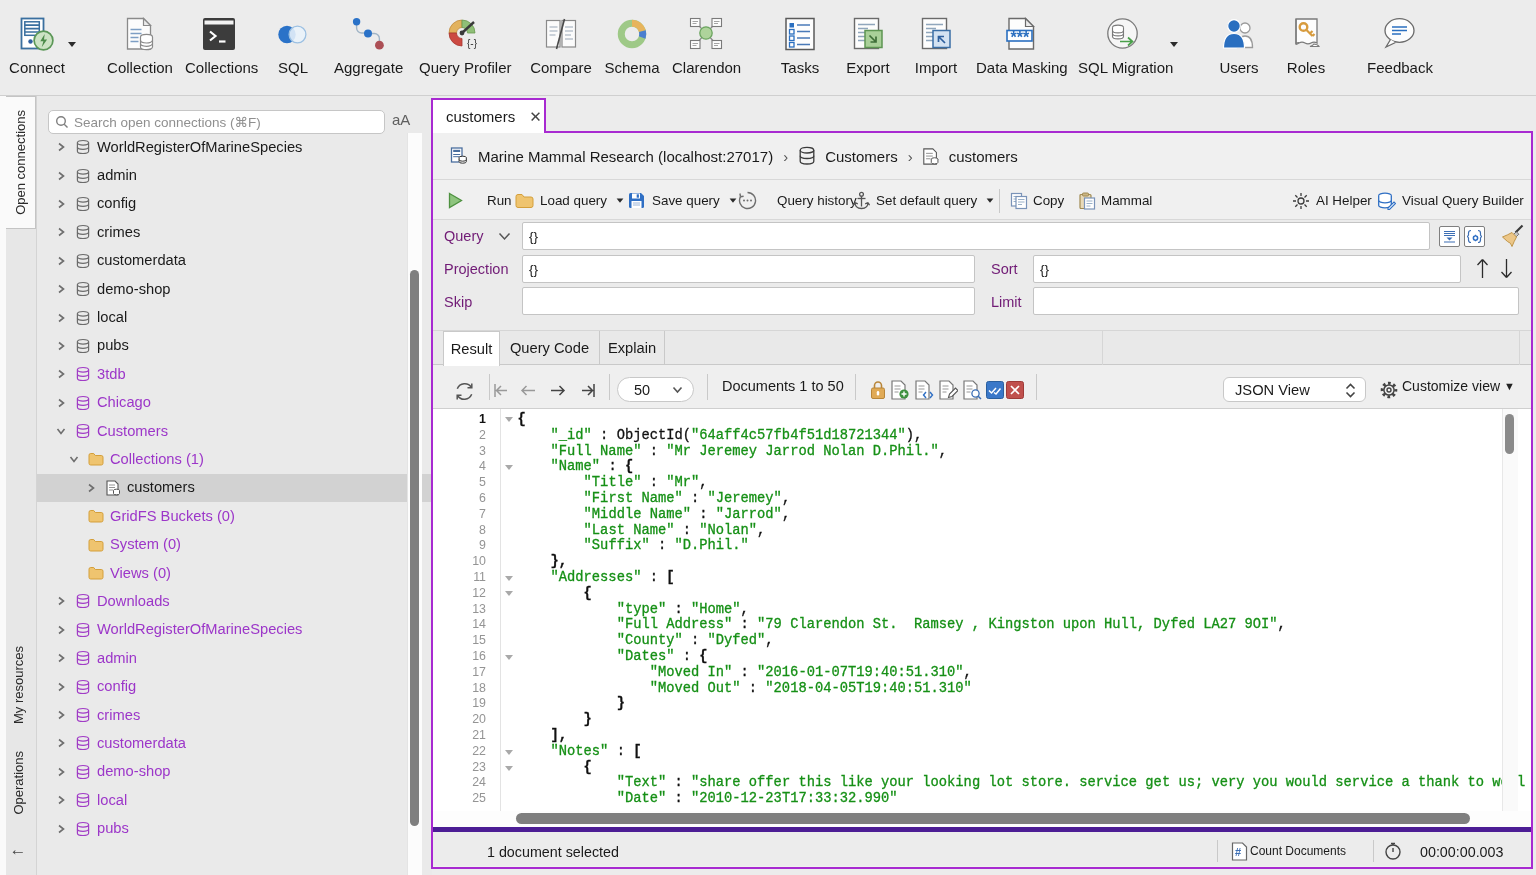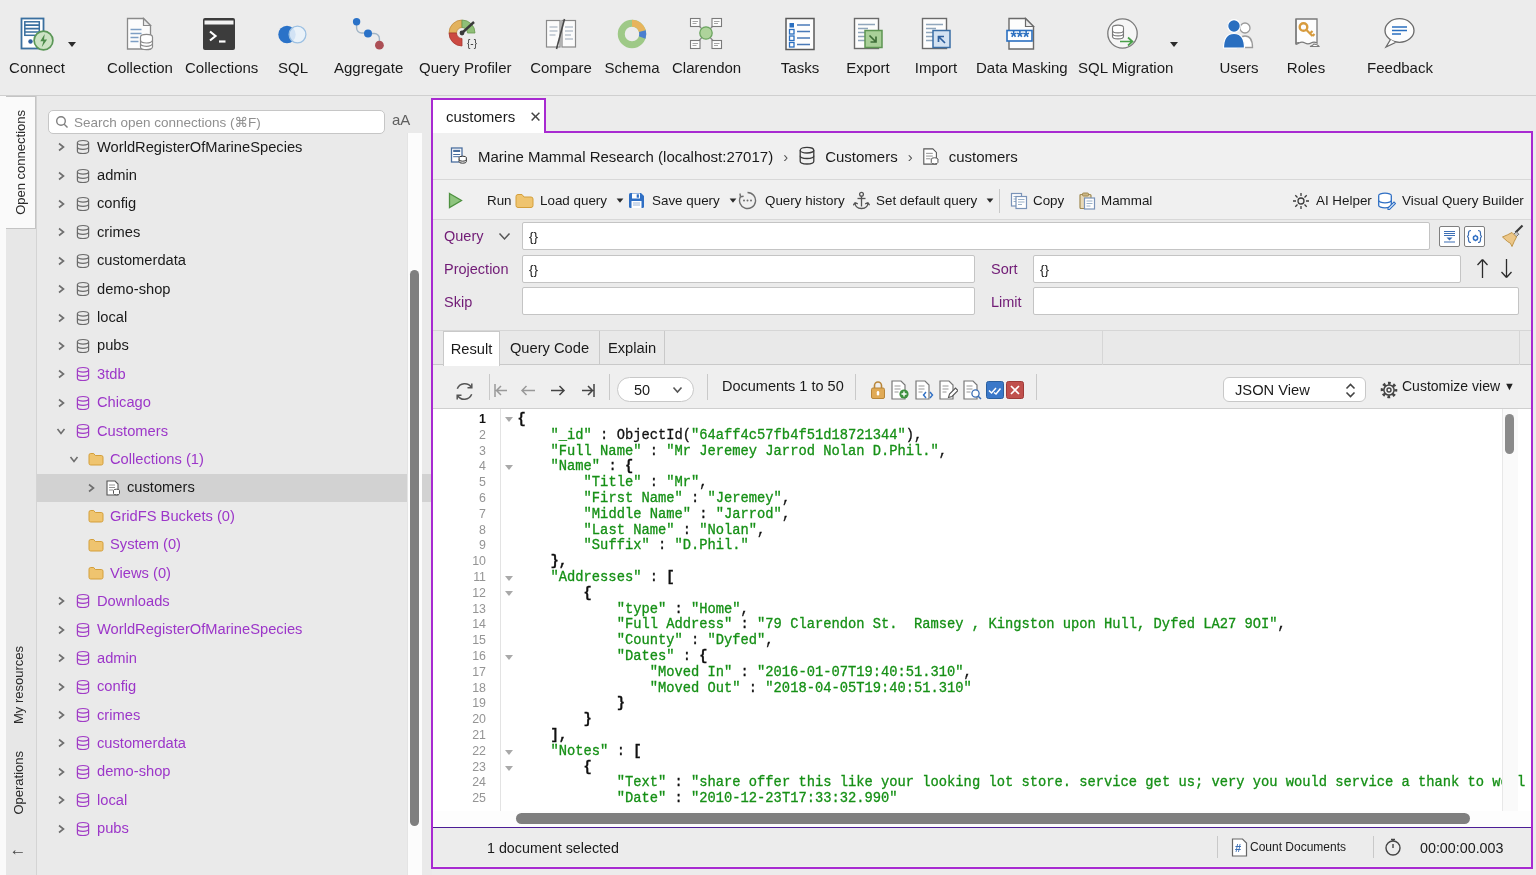--- a/index.html
+++ b/index.html
@@ -54,21 +54,21 @@
 #gline{position:absolute;left:67px;top:0;width:1px;height:402px;background:#e3e3e3}
 #jtext{position:absolute;left:84.5px;top:3px;font-family:"Liberation Mono",monospace;font-size:13.78px;line-height:15.8px;color:#111;white-space:pre;-webkit-text-stroke:0.3px}
 #jtext .g{color:#169016}
 #jtext b{font-weight:bold}
 .fold{position:absolute;width:0;height:0;border-left:4px solid transparent;border-right:4px solid transparent;border-top:5px solid #a9a9a9}
 #vscroll{position:absolute;left:1069px;top:0px;width:16px;height:402px;background:#fafafa;border-left:1px solid #e8e8e8}
 #vthumb{position:absolute;left:1072px;top:5px;width:9px;height:40px;background:#8a8a8a;border-radius:5px}
 
 #hscroll{position:absolute;left:433px;top:811px;width:1098px;height:16px;background:#fdfdfd}
 #hthumb{position:absolute;left:83px;top:2px;width:954px;height:11px;background:#7f7f7f;border-radius:6px}
-#status{position:absolute;left:433px;top:827px;width:1098px;height:39px;background:#ececec;border-top:1px solid #4c1d95;font-size:14.3px}
+#status{position:absolute;left:433px;top:827px;width:1098px;height:39px;background:#ececec;border-top:5px solid #4c1d95;font-size:14.3px}
 </style>
 </head>
 <body>
 <div id="topbar">
 <div class="tbi" style="left:3px;top:17px;width:68px">
 <svg width="34" height="34" viewBox="0 0 34 34">
 <rect x="1.5" y="1.5" width="22" height="30" fill="#fff" stroke="#3a6f9f" stroke-width="1.8"></rect>
 <rect x="4.8" y="4.8" width="14.5" height="13.5" fill="#fff" stroke="#3a6f9f" stroke-width="1.5"></rect>
 <path d="M4.8 8.2h14.5M4.8 11.6h14.5M4.8 15h14.5" stroke="#3a6f9f" stroke-width="1.7"></path>
 <circle cx="10.5" cy="24.5" r="2.2" fill="#2f5f9e"></circle>
@@ -575,21 +575,21 @@
       <span class="caret" style="margin-left:9px;transform:scale(0.85)"></span>
     </div>
 <div class="qtb" style="left:305px">
       <svg width="19" height="19" viewBox="0 0 19 19">
         <path d="M9.5 1.5a8 8 0 1 1-7 4.2" fill="none" stroke="#6e6e6e" stroke-width="1.4"></path>
         <path d="M2.5 5.7l-0.6-3.2M2.5 5.7l3.1-0.5" stroke="#6e6e6e" stroke-width="1.4" fill="none"></path>
         <circle cx="6" cy="9.5" r="1" fill="#6e6e6e"></circle>
         <circle cx="9.5" cy="9.5" r="1" fill="#6e6e6e"></circle>
         <circle cx="13" cy="9.5" r="1" fill="#6e6e6e"></circle>
       </svg>
-      <span style="margin-left:8px">Query history</span>
+      <span style="margin-left:20px">Query history</span>
     </div>
 <div class="qtb" style="left:420px">
       <svg width="17" height="19" viewBox="0 0 17 19">
         <circle cx="8.5" cy="3.2" r="1.9" fill="none" stroke="#555" stroke-width="1.3"></circle>
         <line x1="8.5" y1="5.1" x2="8.5" y2="15.5" stroke="#555" stroke-width="1.3"></line>
         <line x1="4.5" y1="7.5" x2="12.5" y2="7.5" stroke="#555" stroke-width="1.3"></line>
         <path d="M2 11.5q0 6 6.5 6t6.5-6M2 11.5l-1.7 2.8M2 11.5l2.8 1.4M15 11.5l1.6 2.8M15 11.5l-2.8 1.4" fill="none" stroke="#555" stroke-width="1.3"></path>
       </svg>
       <span style="margin-left:6px">Set default query</span>
       <span class="caret" style="margin-left:9px;transform:scale(0.85)"></span>

